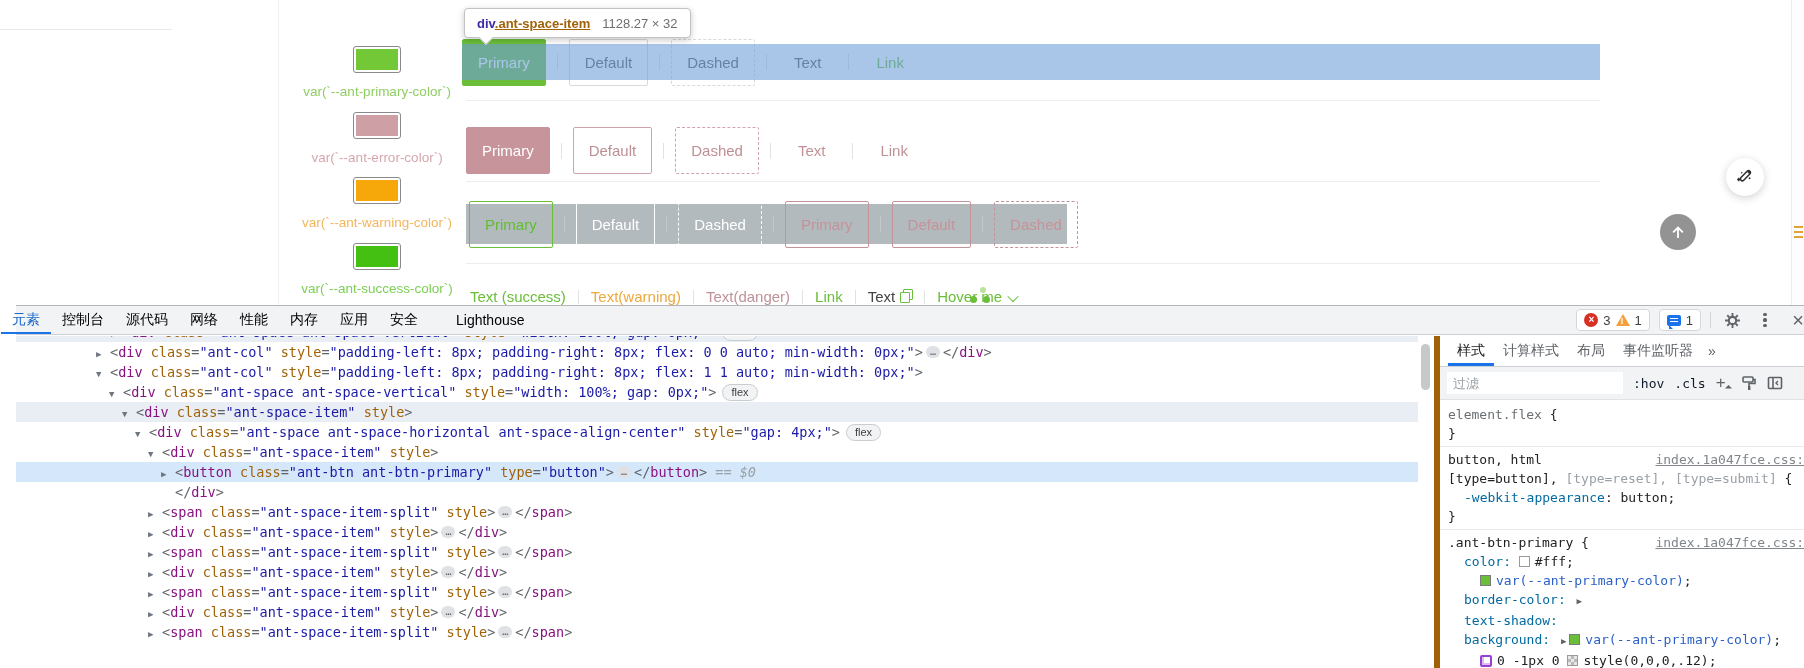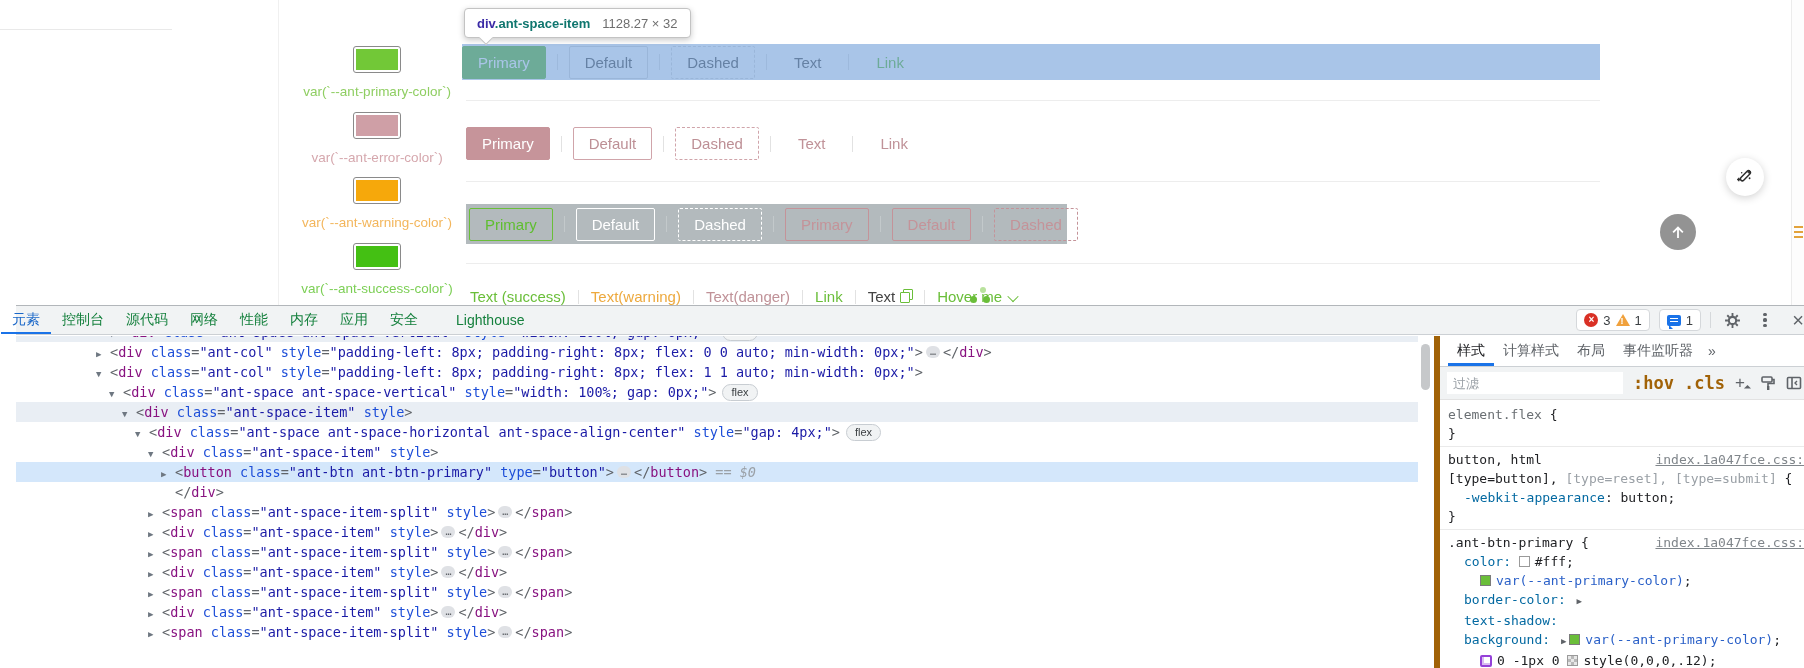--- a/index.html
+++ b/index.html
@@ -13,21 +13,21 @@
   .card-edge { position:absolute; left:278px; top:0; width:1px; height:305px; background:#f0f0f0; }
 
   .swatch { position:absolute; left:353px; width:48px; height:27px; border:1px solid #8a8a8a; border-radius:3px;
             background:#fff; padding:2px; }
   .swatch > div { width:100%; height:100%; }
   .swatch-label { position:absolute; left:277px; width:200px; text-align:center; font-size:13.5px; }
 
   .divider-h { position:absolute; left:466px; width:1134px; height:1px; background:#ededed; }
 
   .btn-row { position:absolute; display:flex; align-items:center; }
-  .btn { height:33px; padding:0 15px; border-radius:2px; font-size:15px; display:inline-flex; align-items:center;
+  .btn { height:47px; padding:0 15px; border-radius:2px; font-size:15px; display:inline-flex; align-items:center;
          justify-content:center; border:1px solid transparent; background:transparent; cursor:pointer;
          font-family:"Liberation Sans",sans-serif; white-space:nowrap; }
   .vsep { width:1px; height:16px; background:#e2e2e2; margin:0 11px; flex:none; }
   .b-primary-green { background:#6abe39; border-color:#6abe39; color:#fff; }
   .b-default { background:#fff; border-color:#d9d9d9; color:#555; }
   .b-dashed { background:#fff; border:1px dashed #d9d9d9; color:#555; }
   .b-text { color:#555; }
   .b-link { color:#6abe39; }
   .row1 { left:462px; top:45px; width:1138px; height:34px; position:absolute; }
   .row1::after { content:""; position:absolute; inset:-1px 0 -1px 0; background:rgba(111,159,216,0.60); pointer-events:none; }
@@ -57,38 +57,38 @@
   .spin-dots i { position:absolute; border-radius:50%; background:#6abe39; }
   .spin-dots .d1 { width:6px; height:6px; left:12px; top:0; background:#b9e29d; }
   .spin-dots .d2 { width:7px; height:7px; left:2px; top:9px; }
   .spin-dots .d3 { width:7px; height:7px; left:15px; top:9px; }
 
   
   .inspect-tip { position:absolute; left:464px; top:8px; height:30px; display:inline-flex; align-items:center; gap:12px;
                  background:#fff; border:1px solid #c3c3c3; border-radius:4px; padding:0 12px;
                  box-shadow:0 2px 6px rgba(0,0,0,0.22); z-index:12; font-size:13px; }
   .inspect-tip .tagname { color:#3b2ba6; font-weight:bold; }
-  .inspect-tip .clsname { color:#0f766e; font-weight:bold; }
+  .inspect-tip .clsname { color:#a16207; font-weight:bold;text-decoration:underline; }
   .inspect-tip .dims { color:#6e6e6e; }
   .inspect-tip .tip-arrow { position:absolute; left:16px; bottom:-6px; width:10px; height:10px; background:#fff;
                  border-right:1px solid #c3c3c3; border-bottom:1px solid #c3c3c3; transform:rotate(45deg); }
 
   
   .float-btn { position:absolute; border-radius:50%; display:flex; align-items:center; justify-content:center; cursor:pointer; }
   .wand-btn { left:1726px; top:158px; width:38px; height:38px; background:#fff; box-shadow:0 2px 8px rgba(0,0,0,0.18); }
   .top-btn { left:1660px; top:214px; width:36px; height:36px; background:#939393; }
   .page-scrollbar { position:absolute; right:0; top:0; width:13px; height:305px; background:#fdfdfd; border-left:1px solid #ececec; }
   .page-scrollbar i { position:absolute; left:2px; width:9px; height:2px; background:#e2a33c; }
 
   
   .devtools { position:absolute; left:16px; top:305px; width:1804px; height:363px; background:#fff; }
   .dt-tabbar { position:absolute; left:0; top:0; right:0; height:30px; background:#f1f3f4;
                border-top:1px solid #b2b6ba; border-bottom:1px solid #ccd0d4; display:flex; align-items:stretch; }
   .dt-tabs { display:flex; margin-left:-15px; }
-  .dt-tab { padding:0 11px; display:flex; align-items:center; font-size:14px; color:#15803d; cursor:pointer; white-space:nowrap; }
+  .dt-tab { padding:0 11px; display:flex; align-items:center; font-size:14px; color:#000000; cursor:pointer; white-space:nowrap; }
   .dt-tab.sel { color:#1a67c8; box-shadow:inset 0 -2px 0 #1a73e8; }
   .dt-tab.lighthouse { margin-left:16px; }
   .dt-right { margin-left:auto; display:flex; align-items:center; gap:9px; padding-right:10px; }
   .badge-pill { display:flex; align-items:center; gap:5px; border:1px solid #d5d8db; background:#fff; border-radius:4px;
                 height:22px; padding:0 7px; font-size:13px; color:#3c4043; cursor:pointer; }
   .err-ic { width:14px; height:14px; border-radius:50%; background:#d93025; color:#fff; font-size:10px; font-weight:bold;
             display:flex; align-items:center; justify-content:center; line-height:1; }
   .warn-ic { position:relative; width:0; height:0; border-left:7px solid transparent; border-right:7px solid transparent;
              border-bottom:12px solid #f0a13c; }
   .warn-ic b { position:absolute; left:-2px; top:3px; color:#fff; font-size:9px; line-height:1; }
@@ -102,21 +102,21 @@
   .close-x { font-size:20px; color:#5f6368; line-height:1; }
 
   
   .elements { position:absolute; left:0; top:31px; width:1402px; bottom:0; overflow:hidden; background:#fff;
               font-family:"DejaVu Sans Mono","Liberation Mono",monospace; font-size:13.5px; color:#202124; }
   .el-line { height:20px; line-height:20px; white-space:nowrap; cursor:default; }
   .el-line.clip { margin-top:-14px; }
   .el-line.hov { background:#e9eef4; }
   .el-line.sel { background:#d4e7fb; }
   .arrow { display:inline-block; width:14px; font-size:9px; color:#6e7781; }
-  .tk-pu { color:#5f6368; } .tk-tag { color:#881280; } .tk-at { color:#1d4ed8; }
+  .tk-pu { color:#5f6368; } .tk-tag { color:#881280; } .tk-at { color:#a16207; }
   .tk-st { color:#1a1aa6; } .tk-eq { color:#9aa0a6; font-style:italic; }
   .flex-badge { display:inline-block; margin-left:6px; padding:0 8px; border:1px solid #c8cdd2; border-radius:9px;
                 background:#f1f3f4; color:#3c4043; font-size:11px; line-height:15px; vertical-align:1px;
                 font-family:"Liberation Sans",sans-serif; cursor:pointer; }
   .ellipsis-pill { display:inline-block; margin:0 3px; padding:0 4px; border-radius:7px; background:#dfe1e5;
                    color:#5f6368; font-size:10px; line-height:12px; vertical-align:2px; cursor:pointer; }
   .el-scrollstrip { position:absolute; left:1402px; top:31px; width:15px; bottom:0; background:#fff; }
   .el-thumb { position:absolute; left:3px; top:8px; width:9px; height:46px; border-radius:5px; background:#c6c8ca; }
 
   
@@ -125,21 +125,21 @@
   .sp-tabs { height:31px; display:flex; align-items:stretch; border-bottom:1px solid #ccd0d4; padding-left:8px;
              font-size:14px; color:#5f6368; }
   .sp-tab { padding:0 9px; display:flex; align-items:center; cursor:pointer; white-space:nowrap; }
   .sp-tab.sel { color:#202124; box-shadow:inset 0 -3px 0 #1a73e8; }
   .sp-more { display:flex; align-items:center; padding:0 6px; color:#5f6368; cursor:pointer; }
   .sp-filter { height:33px; background:#f1f3f4; border-bottom:1px solid #e2e2e2; display:flex; align-items:center;
                padding:0 7px; gap:10px; }
   .sp-filter-input { width:176px; height:22px; border:none; background:#fff; font-size:13px; padding:0 6px;
                      font-family:"Liberation Sans",sans-serif; color:#202124; }
   .sp-filter-input::placeholder { color:#9aa0a6; }
-  .sp-toggle { font-size:17px; color:#a16207; cursor:pointer; font-family:"DejaVu Sans Mono",monospace;font-weight:bold; }
+  .sp-toggle { font-size:13px; color:#0f172a; cursor:pointer; font-family:"DejaVu Sans Mono",monospace; }
   .sp-plus { position:relative; font-size:17px; color:#5f6368; cursor:pointer; padding-right:5px; }
   .sp-plus::after { content:""; position:absolute; right:0; bottom:2px; border-left:5px solid transparent; border-top:5px solid #5f6368; transform:rotate(-45deg); }
   .sp-ic { cursor:pointer; }
   .sp-content { padding:5px 8px 0 8px; font-family:"DejaVu Sans Mono","Liberation Mono",monospace; font-size:13px;
                 color:#202124; }
   .cssline { line-height:19px; white-space:nowrap; }
   .css-divider { height:1px; background:#eaeaea; margin:3px -8px 3px -8px; }
   .sel-matched { color:#202124; } .sel-dim { color:#9aa0a6; }
   .css-link { float:right; color:#80868b; text-decoration:underline; cursor:pointer; }
   .prop { color:#0369a1; } .val { color:#202124; } .val-var { color:#2a60c8; }

